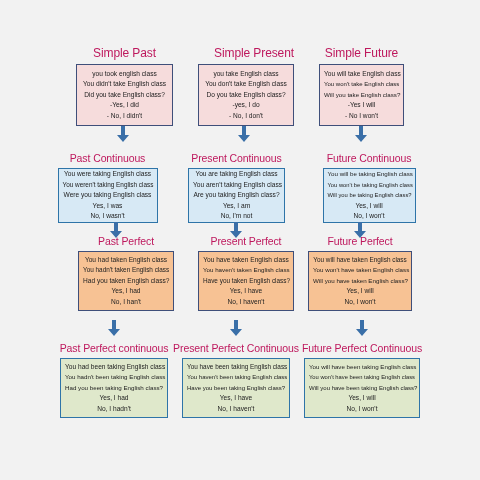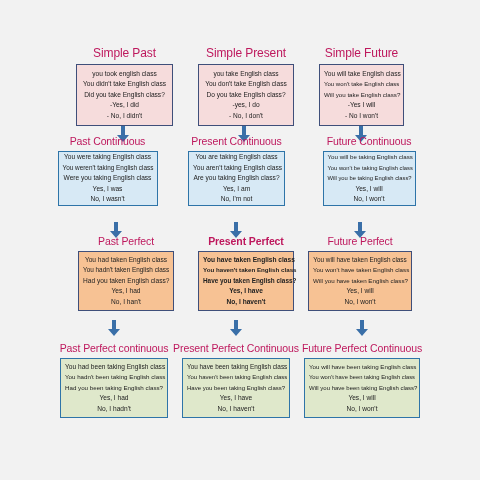--- a/index.html
+++ b/index.html
@@ -78,21 +78,21 @@
       <div class="cell" style="width: 97px; margin-left: 0px;">
         <div class="tense-title big">Simple Past</div>
         <div class="box" style="width: 97px; height: 62px; background: rgb(246, 220, 220); border-color: rgb(63, 79, 122);">
           <div class="line">you took english class</div>
           <div class="line">You didn't take English class</div>
           <div class="line">Did you take English class?</div>
           <div class="line">-Yes, I did</div>
           <div class="line">- No, I didn't</div>
         </div>
       </div>
-      <div class="cell" style="width: 96px; margin-left: 25px;">
+      <div class="cell" style="width: 96px; margin-left: 25px; align-items: flex-end;">
         <div class="tense-title big">Simple Present</div>
         <div class="box" style="width: 96px; height: 62px; background: rgb(246, 220, 220); border-color: rgb(63, 79, 122);">
           <div class="line">you take English class</div>
           <div class="line">You don't take English class</div>
           <div class="line">Do you take English class?</div>
           <div class="line">-yes, I do</div>
           <div class="line">- No, I don't</div>
         </div>
       </div>
       <div class="cell" style="width: 85px; margin-left: 25px;">
@@ -116,21 +116,21 @@
         <svg class="arrow" viewBox="0 0 14 16" xmlns="http://www.w3.org/2000/svg">
           <path d="M5 0 H9 V9 H13 L7 16 L1 9 H5 Z" fill="#3a6fa8"></path>
         </svg>
       </div>
       <div class="cell arrow-gap" style="width: 93px; margin-left: 22px;">
         <svg class="arrow" viewBox="0 0 14 16" xmlns="http://www.w3.org/2000/svg">
           <path d="M5 0 H9 V9 H13 L7 16 L1 9 H5 Z" fill="#3a6fa8"></path>
         </svg>
       </div>
     </div>
-    <div class="row" style="top: 135px;">
+    <div class="row" style="top: 152px;">
       <div class="cell" style="width: 100px; margin-left: 0px;">
         <div class="tense-title">Past Continuous</div>
         <div class="box" style="width: 100px; height: 55px; background: rgb(215, 233, 245); border-color: rgb(46, 116, 168);">
           <div class="line">You were taking English class</div>
           <div class="line" style="font-size: 6.4px;">You weren't taking English class</div>
           <div class="line">Were you taking English class</div>
           <div class="line">Yes, I was</div>
           <div class="line">No, I wasn't</div>
         </div>
       </div>
@@ -176,21 +176,21 @@
       <div class="cell" style="width: 96px; margin-left: 0px;">
         <div class="tense-title">Past Perfect</div>
         <div class="box" style="width: 96px; height: 60px; background: rgb(247, 194, 148); border-color: rgb(63, 79, 122);">
           <div class="line">You had taken English class</div>
           <div class="line" style="font-size: 6.4px;">You hadn't taken English class</div>
           <div class="line">Had you taken English class?</div>
           <div class="line">Yes, I had</div>
           <div class="line">No, I han't</div>
         </div>
       </div>
-      <div class="cell" style="width: 96px; margin-left: 24px; font-weight: bold;">
+      <div class="cell" style="width: 96px; margin-left: 24px;">
         <div class="tense-title">Present Perfect</div>
         <div class="box" style="width: 96px; height: 60px; background: rgb(247, 194, 148); border-color: rgb(63, 79, 122);">
           <div class="line">You have taken English class</div>
           <div class="line" style="font-size: 6.2px;">You haven't taken English class</div>
           <div class="line" style="font-size: 6.4px;">Have you taken English class?</div>
           <div class="line">Yes, I have</div>
           <div class="line">No, I haven't</div>
         </div>
       </div>
       <div class="cell" style="width: 84px; margin-left: 24px;">

